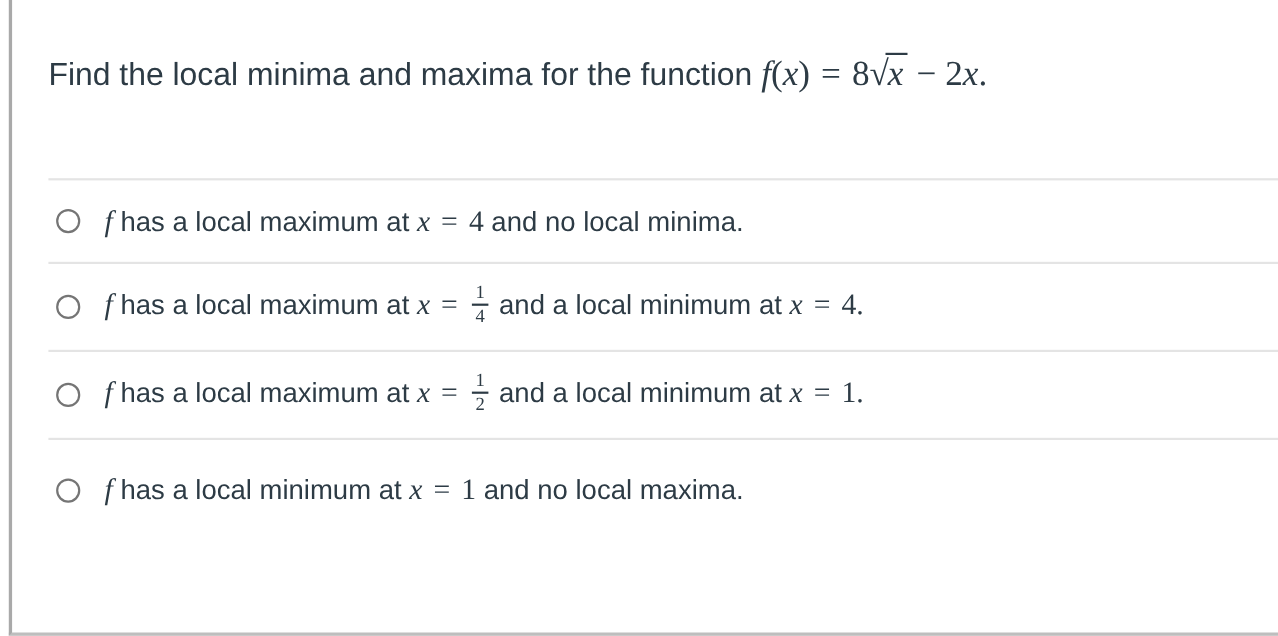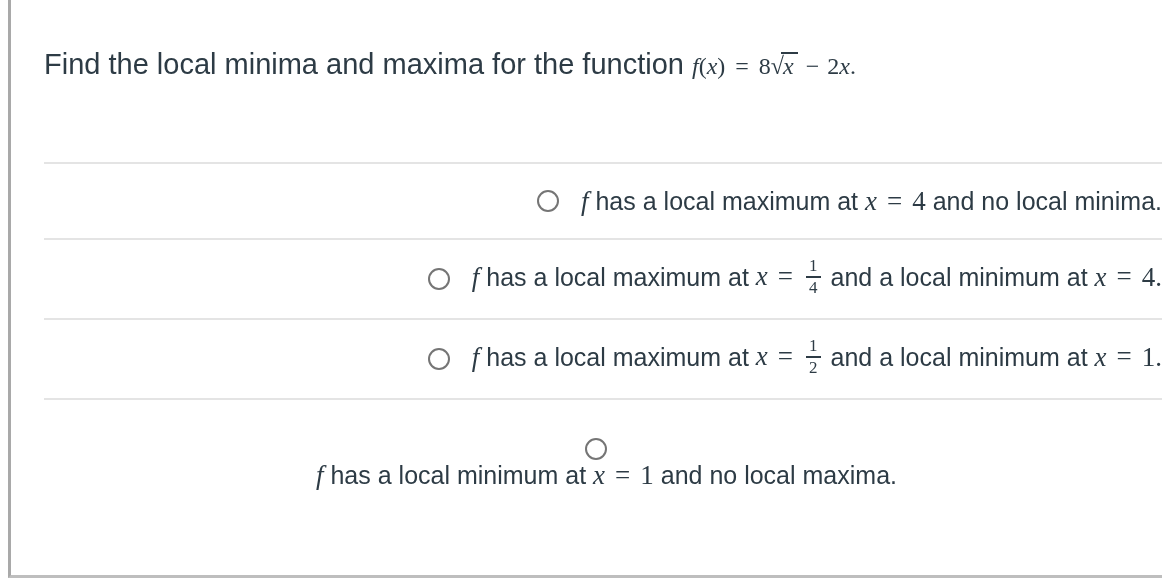--- a/index.html
+++ b/index.html
@@ -11,39 +11,39 @@
     position:absolute; left:8px; top:0; width:1151px; height:575px;
     border-left:3px solid #A9A9A9; border-bottom:3px solid #BEBEBE;
     background:#ffffff; box-sizing:content-box;
   }
   .question {
     height:162px; box-sizing:border-box; padding:46px 30px 0 33px;
     font-size:29px; line-height:1.3; white-space:nowrap;
   }
   .math {
     font-family:"Liberation Serif","DejaVu Serif",serif;
-    font-size:24px;
+    font-size:32px;
   }
   .option .math { font-size:27px; }
   .mi { font-style:italic; }
   .mo-eq { padding:0 10px; }
   .mo-minus { padding:0 8px; }
   .sqrt-rad { font-style:normal; margin-right:-3px; }
   .sqrt-arg {
     font-style:italic; display:inline-block; line-height:1.02;
     border-top:2.5px solid #2D3B45; padding:0 4px 0 2px;
   }
   .option {
     display:flex; align-items:center;
     margin-left:33px; padding-left:7px; box-sizing:border-box;
     border-top:2px solid #E4E4E4;
-    height:80px; font-size:25px; white-space:nowrap;justify-content:flex-end;
+    height:80px; font-size:25px; white-space:nowrap;
   }
   .option.o1 { height:76px; }
-  .option.o5 { height:125px; padding-bottom:32px;flex-direction:column; }
+  .option.o5 { height:125px; padding-bottom:32px; }
   .radio {
     width:22px; height:22px; box-sizing:border-box; flex:none;
     border:2px solid #757575; border-radius:50%; background:#fff;
     margin-right:22px; cursor:pointer;
   }
   .opt-label { display:inline; }
   .frac {
     display:inline-flex; flex-direction:column; align-items:center;
     vertical-align:middle; margin:0 3px; position:relative; top:-2px;
   }

